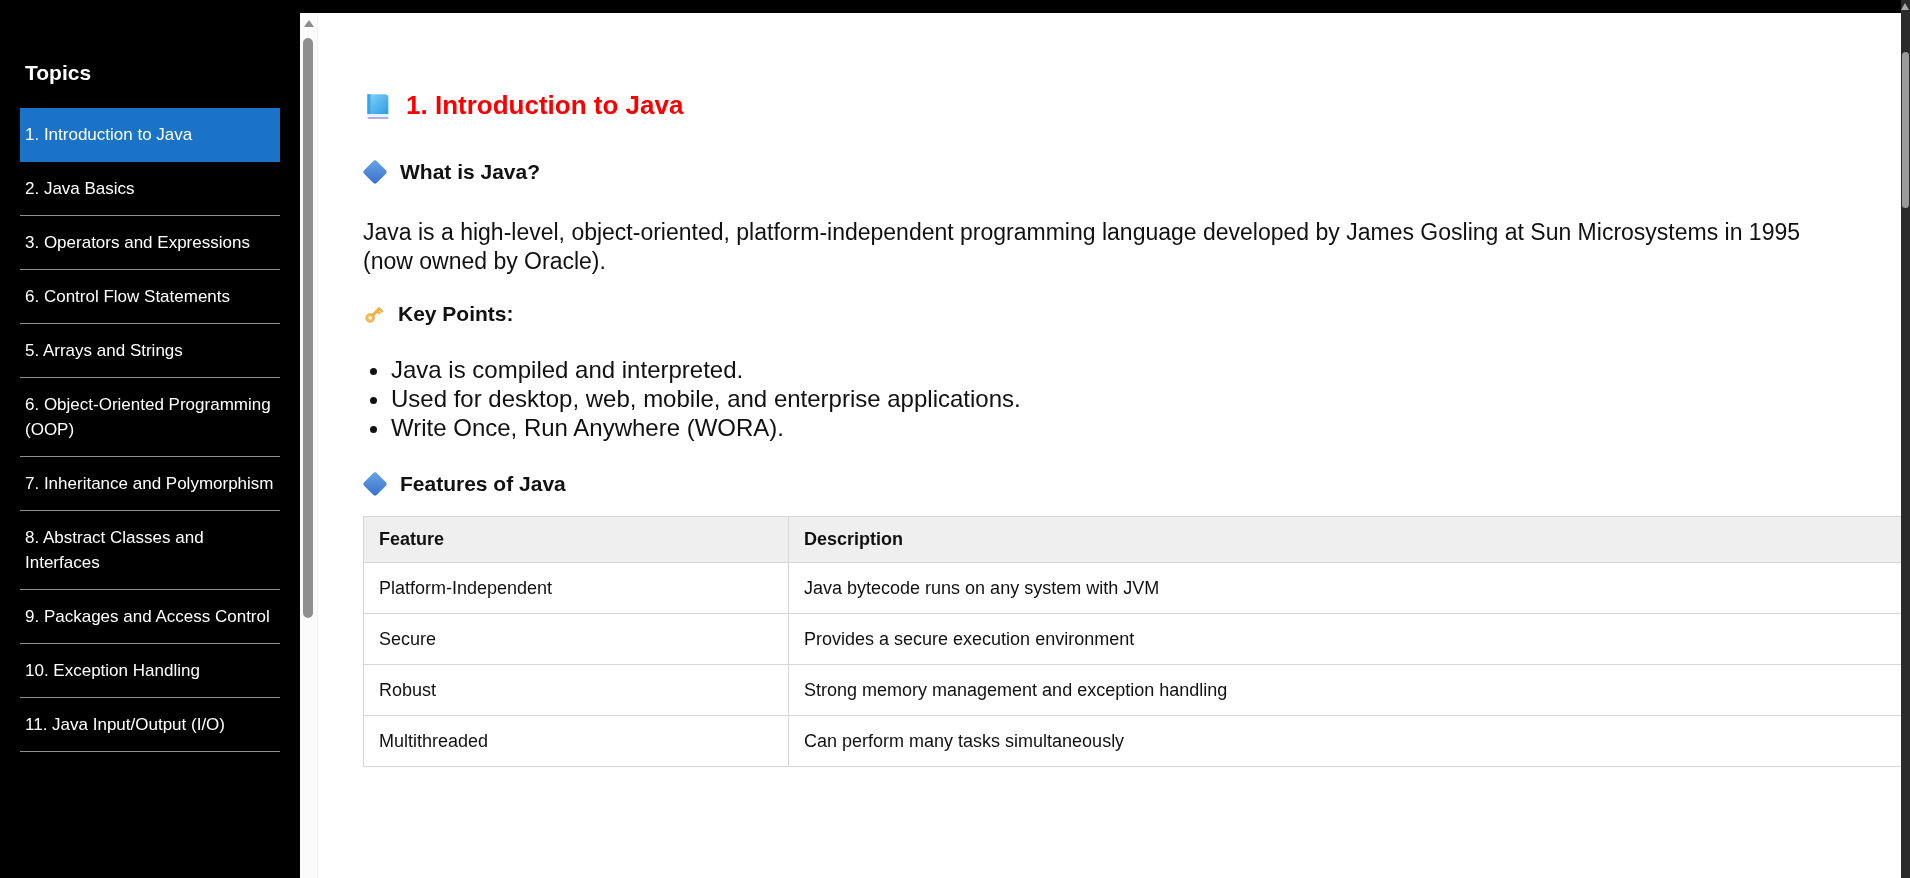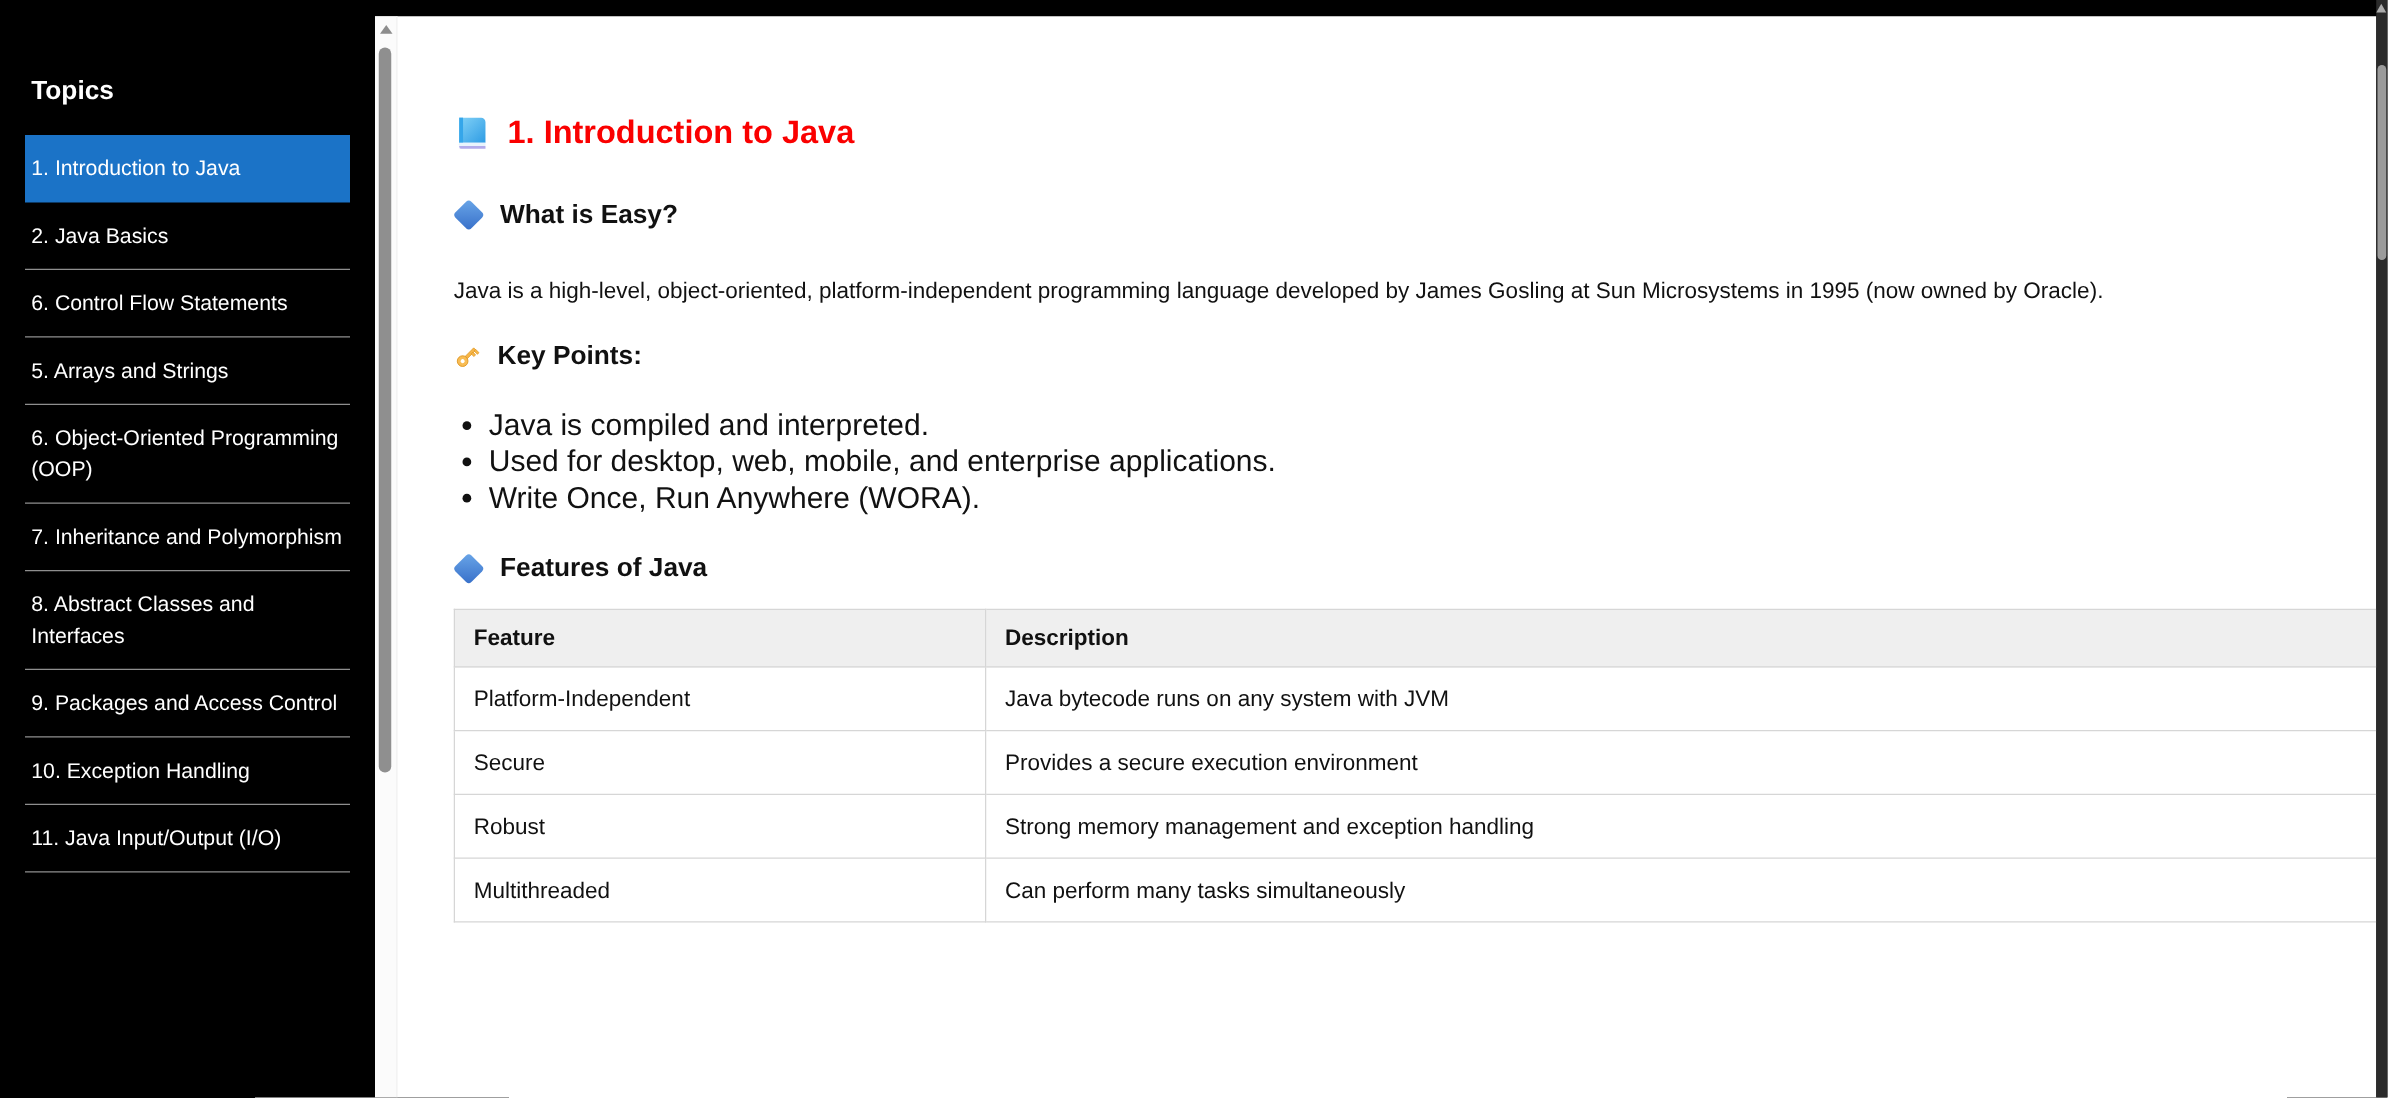--- a/index.html
+++ b/index.html
@@ -57,21 +57,21 @@
     color:var(--title-red,#fa0000);
   }
   .section-heading{
     display:flex;align-items:center;gap:13px;
     margin:36px 0 0 0;font-size:21px;line-height:28px;font-weight:bold;
     color:var(--heading-text,#111);
   }
   .section-heading.key{margin-top:24px;}
   .section-heading.features{margin-top:28px;}
   .lead{
-    margin:32px 0 0 0;font-size:18px;line-height:29px;max-width:1460px;
+    margin:32px 0 0 0;font-size:23px;line-height:29px;max-width:1460px;
   }
   .bullets{
     margin:27px 0 0 0;padding-left:28px;font-size:24px;line-height:29px;
   }
   
   .diamond{
     width:18px;height:18px;flex:0 0 auto;
     transform:rotate(45deg);border-radius:3px;
     background:linear-gradient(135deg,#6aa6e8,var(--diamond-blue,#376fc9));
     margin:0 3px;
@@ -107,20 +107,21 @@
   }
 </style>
 </head>
 <body>
 
 <aside class="sidebar">
   <h2 class="sidebar-title">Topics</h2>
   <ul class="topics-list">
     <li class="active">1. Introduction to Java</li>
     <li>2. Java Basics</li>
+    <li>3. Operators and Expressions</li>
     <li>6. Control Flow Statements</li>
     <li>5. Arrays and Strings</li>
     <li>6. Object-Oriented Programming (OOP)</li>
     <li>7. Inheritance and Polymorphism</li>
     <li>8. Abstract Classes and Interfaces</li>
     <li>9. Packages and Access Control</li>
     <li>10. Exception Handling</li>
     <li>11. Java Input/Output (I/O)</li>
   </ul>
 </aside>
@@ -145,21 +146,21 @@
         <path d="M5 4 h20 a4 4 0 0 1 4 4 v19 H5 z" fill="url(#bookg)"></path>
         <rect x="5" y="4" width="3.5" height="23" fill="#35a6ea"></rect>
         <path d="M5 27 h24 v3 H6 a1.5 1.5 0 0 1 -1.5-1.5 z" fill="#e9f4fd"></path>
         <path d="M5 30 h24 v2.5 H7 a2 2 0 0 1 -2-2 z" fill="#b3aceb"></path>
       </svg>
       <span>1. Introduction to Java</span>
     </h1>
 
     <h2 class="section-heading">
       <span class="diamond"></span>
-      <span>What is Easy?</span>
+      <span>What is Java?</span>
     </h2>
 
     <p class="lead">Java is a high-level, object-oriented, platform-independent programming language developed by James Gosling at Sun Microsystems in 1995 (now owned by Oracle).</p>
 
     <h2 class="section-heading key">
       <svg class="key-icon" width="22" height="22" viewBox="0 0 32 32">
         <g transform="rotate(-45 16 16)">
           <rect x="11" y="14.2" width="17" height="3.6" fill="#f6b64a" stroke="#df961f" stroke-width="0.8"></rect>
           <rect x="21" y="17" width="2.8" height="4.5" fill="#f6b64a" stroke="#df961f" stroke-width="0.8"></rect>
           <rect x="25.8" y="17" width="2.6" height="5.5" fill="#f6b64a" stroke="#df961f" stroke-width="0.8"></rect>

